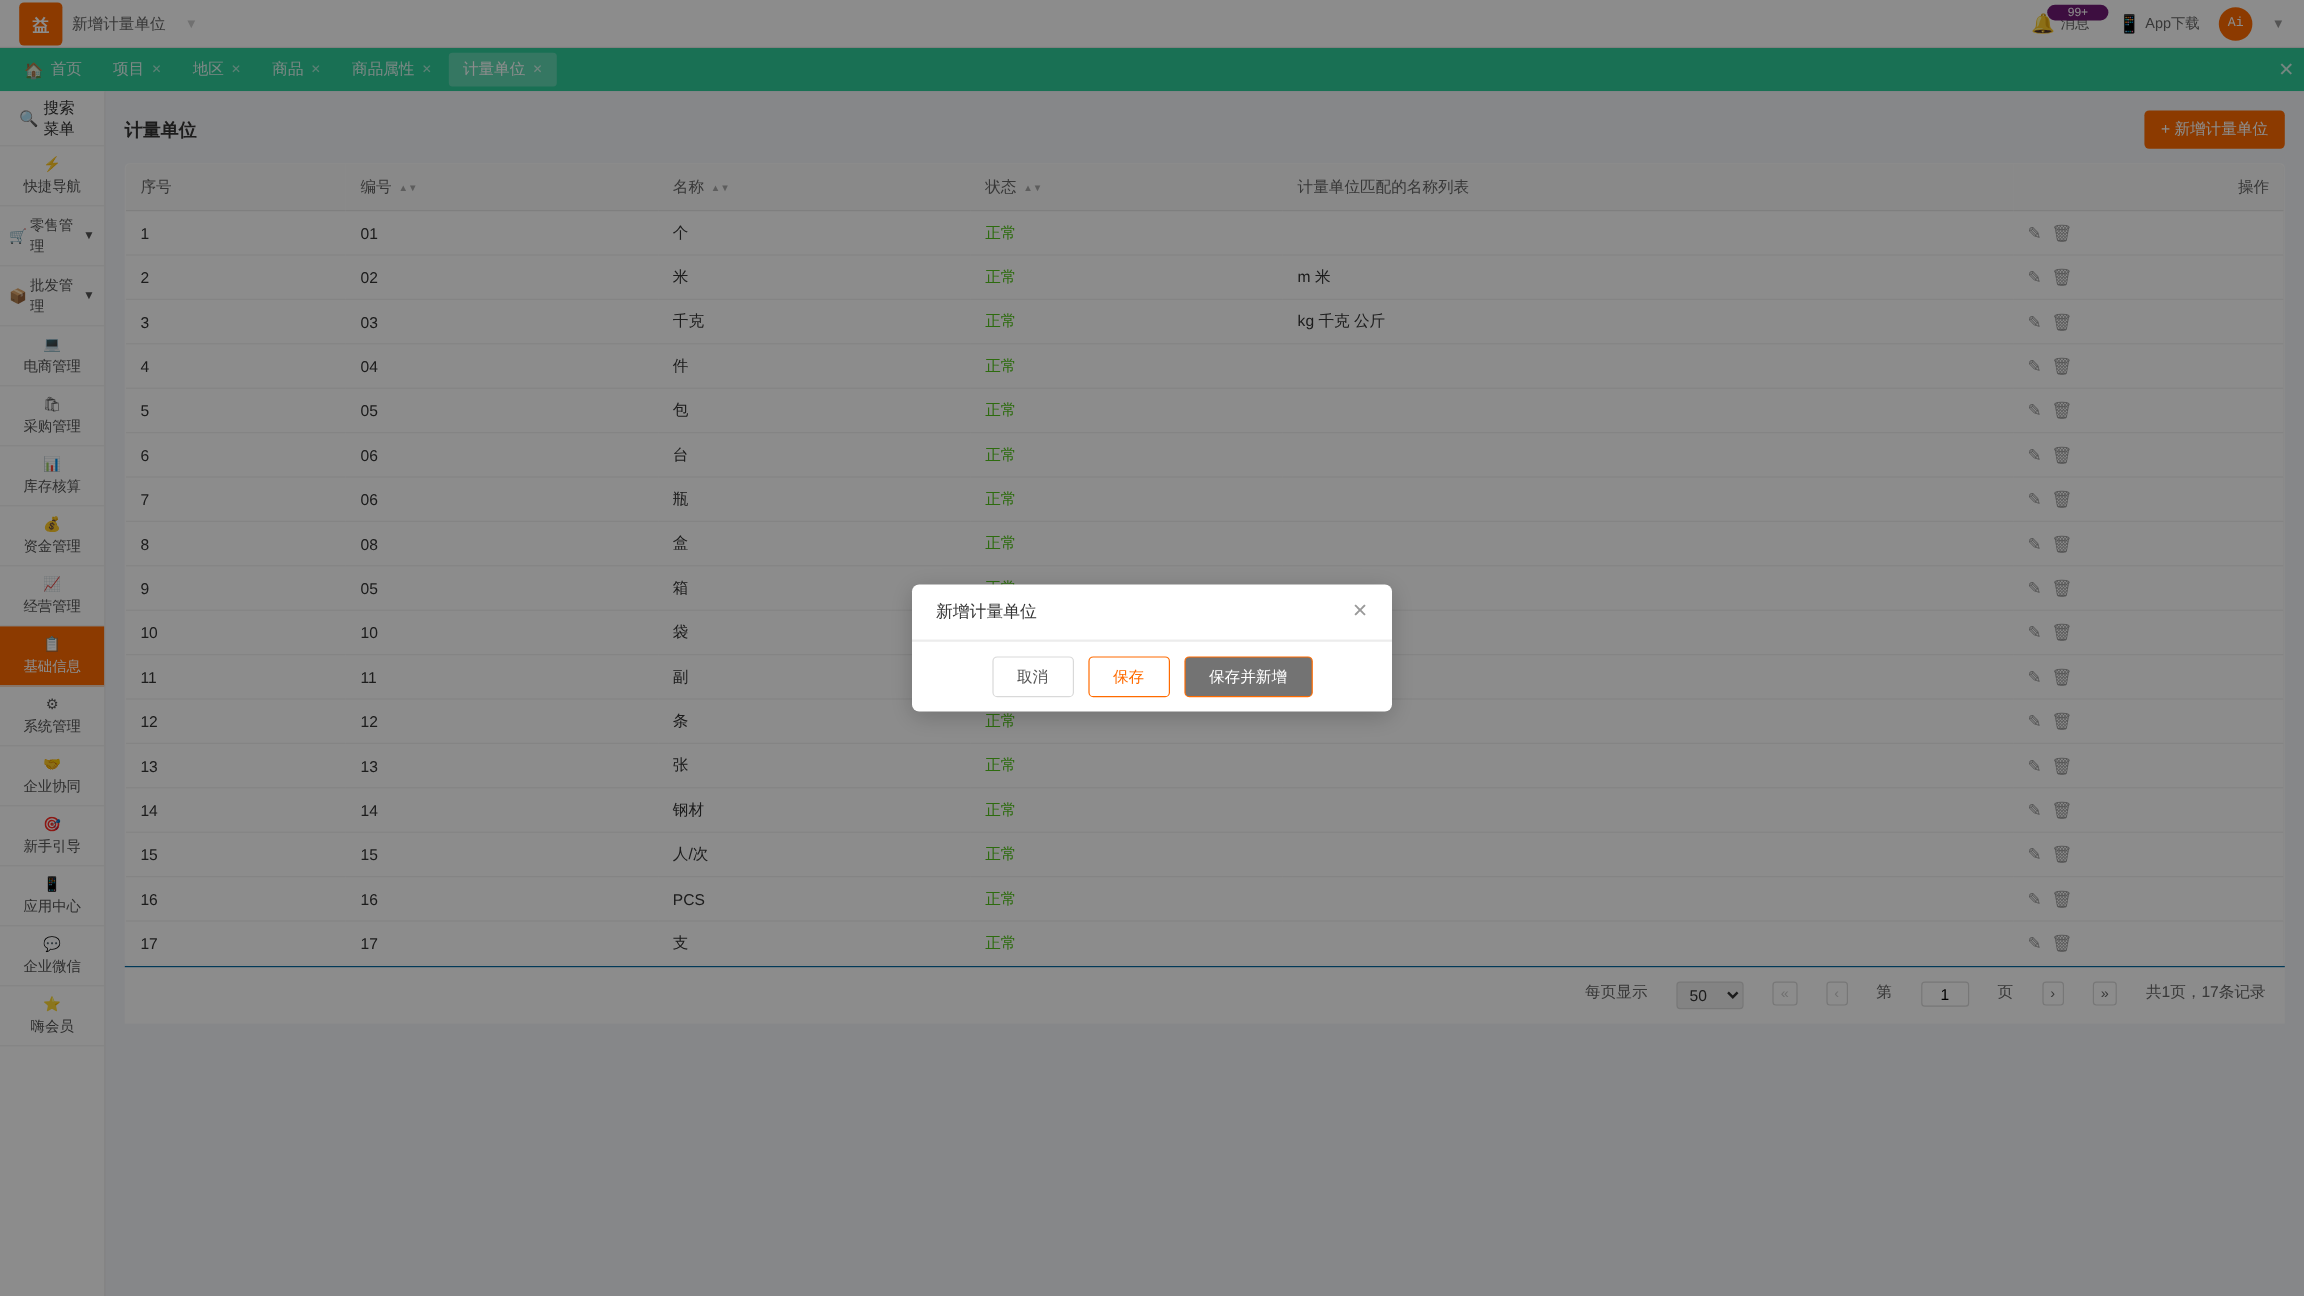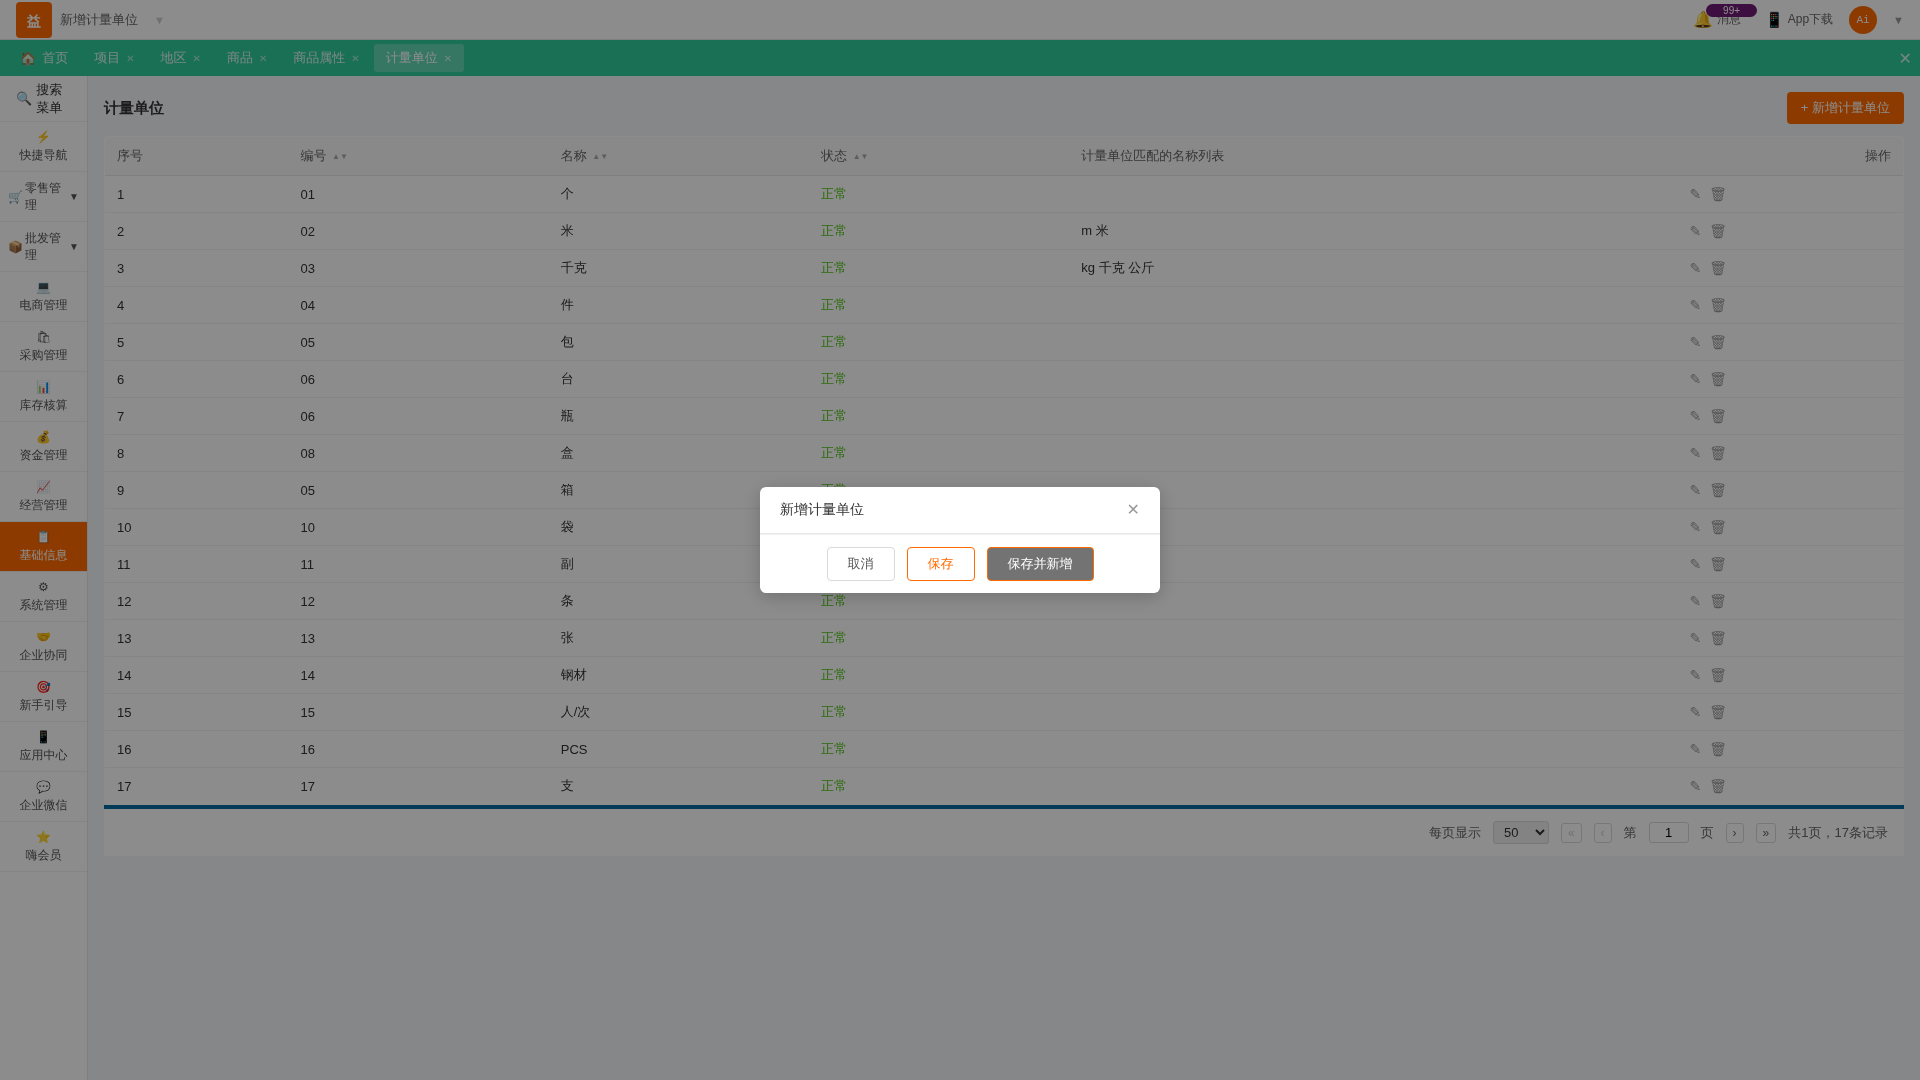--- a/index.html
+++ b/index.html
@@ -225,28 +225,28 @@
     }
     .op-icon {
       color: #999;
       cursor: pointer;
       font-size: 14px;
     }
 
     
     .pagination-bar {
       display: flex;
-      align-items: center;
+      align-items: flex-start;
       justify-content: flex-end;
       padding: 12px 16px;
-      gap: 12px;
+      gap: 24px;
       font-size: 13px;
       color: #666;
       background: white;
-      border-top: 4px solid #0369a1;
+      border-top: 1px solid #0369a1;
     }
     .page-size-select {
       border: 1px solid #d9d9d9;
       border-radius: 3px;
       padding: 2px 6px;
       font-size: 13px;
       color: #333;
     }
     .page-btn {
       border: 1px solid #d9d9d9;

